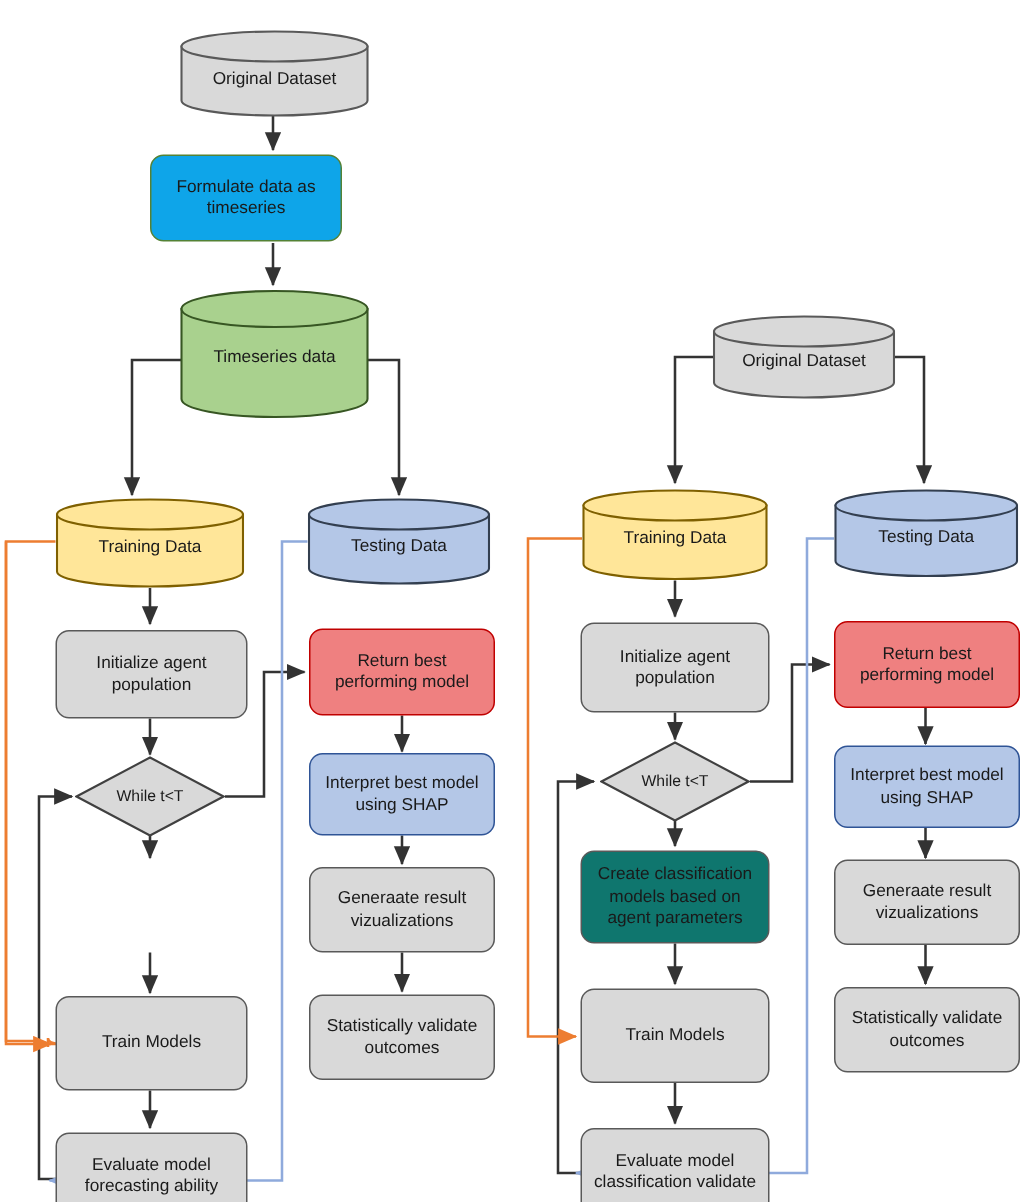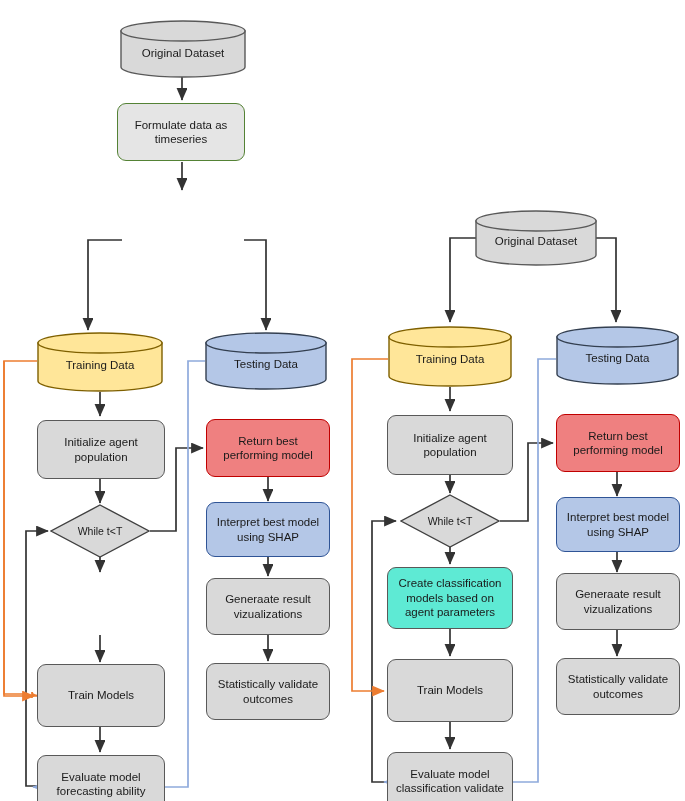--- a/index.html
+++ b/index.html
@@ -135,24 +135,31 @@
   </svg>
 
   <div class="cyl" style="left:120px;top:4px;width:126px;height:58px;">
     <svg width="126" height="58" viewBox="0 0 126 58">
       <path d="M1,11 L1,47 A62,10 0 0 0 125,47 L125,11 Z" fill="#d9d9d9" stroke="#595959" stroke-width="1.4"></path>
       <ellipse cx="63" cy="11" rx="62" ry="10" fill="#d9d9d9" stroke="#595959" stroke-width="1.4"></ellipse>
     </svg>
     <div class="cyl-label" style="top:18px;height:30px;">Original Dataset</div>
   </div>
 
-  <div class="node proc" style="left:117px;top:87px;width:128px;height:58px;background:#e5e5e5;border-color:#548235;">
+  <div class="node proc" style="left:100px;top:87px;width:128px;height:58px;background:#0ea5e9;border-color:#548235;">
     <span>Formulate data as timeseries</span>
   </div>
 
+  <div class="cyl" style="left:120px;top:177px;width:126px;height:86px;">
+    <svg width="126" height="86" viewBox="0 0 126 86">
+      <path d="M1,13 L1,73 A62,12 0 0 0 125,73 L125,13 Z" fill="#a9d18e" stroke="#375623" stroke-width="1.4"></path>
+      <ellipse cx="63" cy="13" rx="62" ry="12" fill="#a9d18e" stroke="#375623" stroke-width="1.4"></ellipse>
+    </svg>
+    <div class="cyl-label" style="top:30px;height:30px;">Timeseries data</div>
+  </div>
 
   <div class="cyl" style="left:37px;top:316px;width:126px;height:60px;">
     <svg width="126" height="60" viewBox="0 0 126 60">
       <path d="M1,11 L1,49 A62,10 0 0 0 125,49 L125,11 Z" fill="#ffe699" stroke="#7f6000" stroke-width="1.4"></path>
       <ellipse cx="63" cy="11" rx="62" ry="10" fill="#ffe699" stroke="#7f6000" stroke-width="1.4"></ellipse>
     </svg>
     <div class="cyl-label" style="top:18px;height:30px;">Training Data</div>
   </div>
 
   <div class="cyl" style="left:205px;top:316px;width:122px;height:58px;">
@@ -227,21 +234,21 @@
     <span>Initialize agent population</span>
   </div>
 
   <div class="diamond-wrap" style="left:400px;top:478px;width:100px;height:54px;">
     <svg class="diamond-shape" viewBox="0 0 100 54">
       <polygon points="50,1 99,27 50,53 1,27" fill="#d9d9d9" stroke="#404040" stroke-width="1.4"></polygon>
     </svg>
     <div class="diamond-label">While t&lt;T</div>
   </div>
 
-  <div class="node proc" style="left:387px;top:551px;width:126px;height:62px;background:#5eead4;border-color:#595959;">
+  <div class="node proc" style="left:387px;top:551px;width:126px;height:62px;background:#0f766e;border-color:#595959;">
     <span>Create classification models based on agent parameters</span>
   </div>
 
   <div class="node proc" style="left:387px;top:643px;width:126px;height:63px;background:#d9d9d9;border-color:#595959;">
     <span>Train Models</span>
   </div>
 
   <div class="node proc" style="left:387px;top:736px;width:126px;height:58px;background:#d9d9d9;border-color:#595959;">
     <span>Evaluate model classification validate</span>
   </div>

